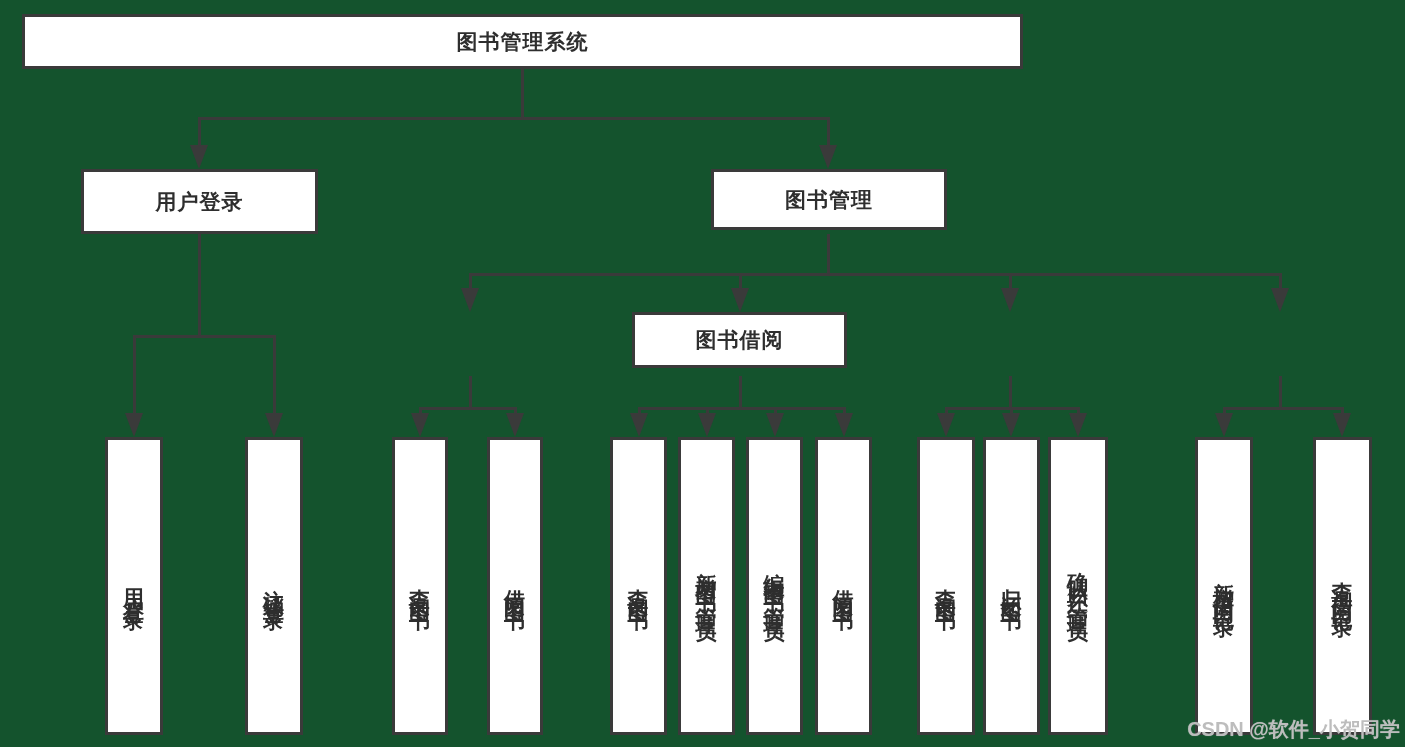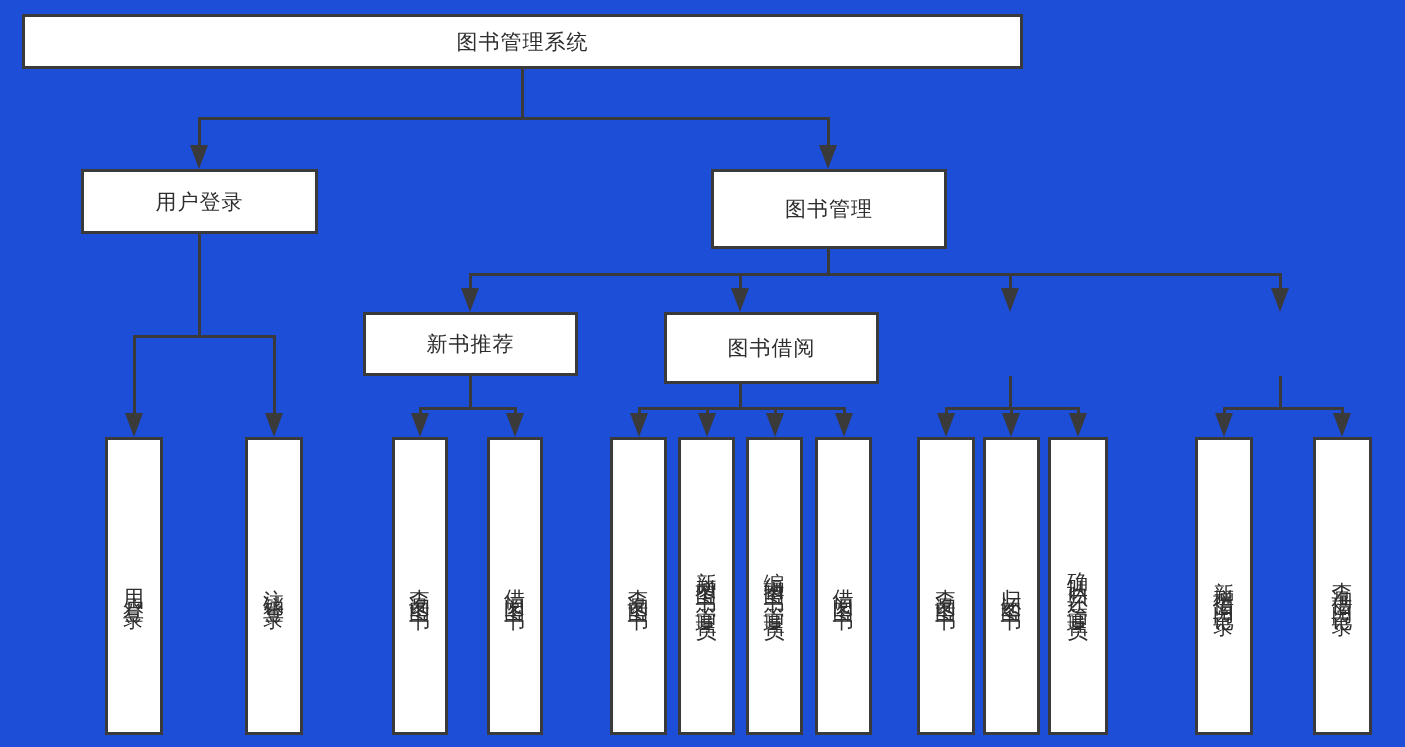--- a/index.html
+++ b/index.html
@@ -1,21 +1,22 @@
 <!DOCTYPE html>
 <html><head>
 <meta charset="utf-8">
 <style>
   html,body{margin:0;padding:0;background:#ffffff;}
   #stage{
     position:relative;
     width:1405px;height:747px;
-    background:#1d4ed8;
+    background:#14532d;
     font-family:"Liberation Sans","DejaVu Sans",sans-serif;
     overflow:hidden;
+    font-weight:bold;
   }
   .node{
     position:absolute;
     box-sizing:border-box;
     background:#ffffff;
     border:3px solid #3a3a3a;
     display:flex;
     align-items:center;
     justify-content:center;
     color:#2e2e2e;
@@ -111,27 +112,24 @@
     <div class="cline" style="left: 1222.5px; top: 407px; width: 3px; height: 10px;"></div>
     <div class="arrowhead" style="left: 1215px; top: 413px;"></div>
     <div class="cline" style="left: 1340.5px; top: 407px; width: 3px; height: 10px;"></div>
     <div class="arrowhead" style="left: 1333px; top: 413px;"></div>
     <div class="node horiz" style="left: 22px; top: 14px; width: 1001px; height: 55px;">
       <span class="label">图书管理系统</span>
     </div>
     <div class="node horiz" style="left: 81px; top: 169px; width: 237px; height: 65px;">
       <span class="label">用户登录</span>
     </div>
-    <div class="node horiz" style="left: 711px; top: 169px; width: 236px; height: 80px;">
+    <div class="node horiz" style="left: 711px; top: 169px; width: 236px; height: 61px;">
       <span class="label">图书管理</span>
     </div>
-    <div class="node horiz" style="left: 363px; top: 312px; width: 215px; height: 64px;">
-      <span class="label">新书推荐</span>
-    </div>
-    <div class="node horiz" style="left: 664px; top: 312px; width: 215px; height: 72px;">
+    <div class="node horiz" style="left: 632px; top: 312px; width: 215px; height: 56px;">
       <span class="label">图书借阅</span>
     </div>
     <div class="node vert" style="left: 105px; top: 437px; width: 58px; height: 298px;">
       <span class="label">用户登录</span>
     </div>
     <div class="node vert" style="left: 245px; top: 437px; width: 58px; height: 298px;">
       <span class="label">注销登录</span>
     </div>
     <div class="node vert" style="left: 392px; top: 437px; width: 56px; height: 298px;">
       <span class="label">查询图书</span>
@@ -159,13 +157,14 @@
     </div>
     <div class="node vert" style="left: 1048px; top: 437px; width: 60px; height: 298px;">
       <span class="label">确认归还（管理员）</span>
     </div>
     <div class="node vert" style="left: 1195px; top: 437px; width: 58px; height: 298px;">
       <span class="label">新增借阅记录</span>
     </div>
     <div class="node vert" style="left: 1313px; top: 437px; width: 59px; height: 298px;">
       <span class="label">查询借阅记录</span>
     </div>
+    <div id="watermark">CSDN @软件_小贺同学</div>
 </div>
 
 </body></html>

